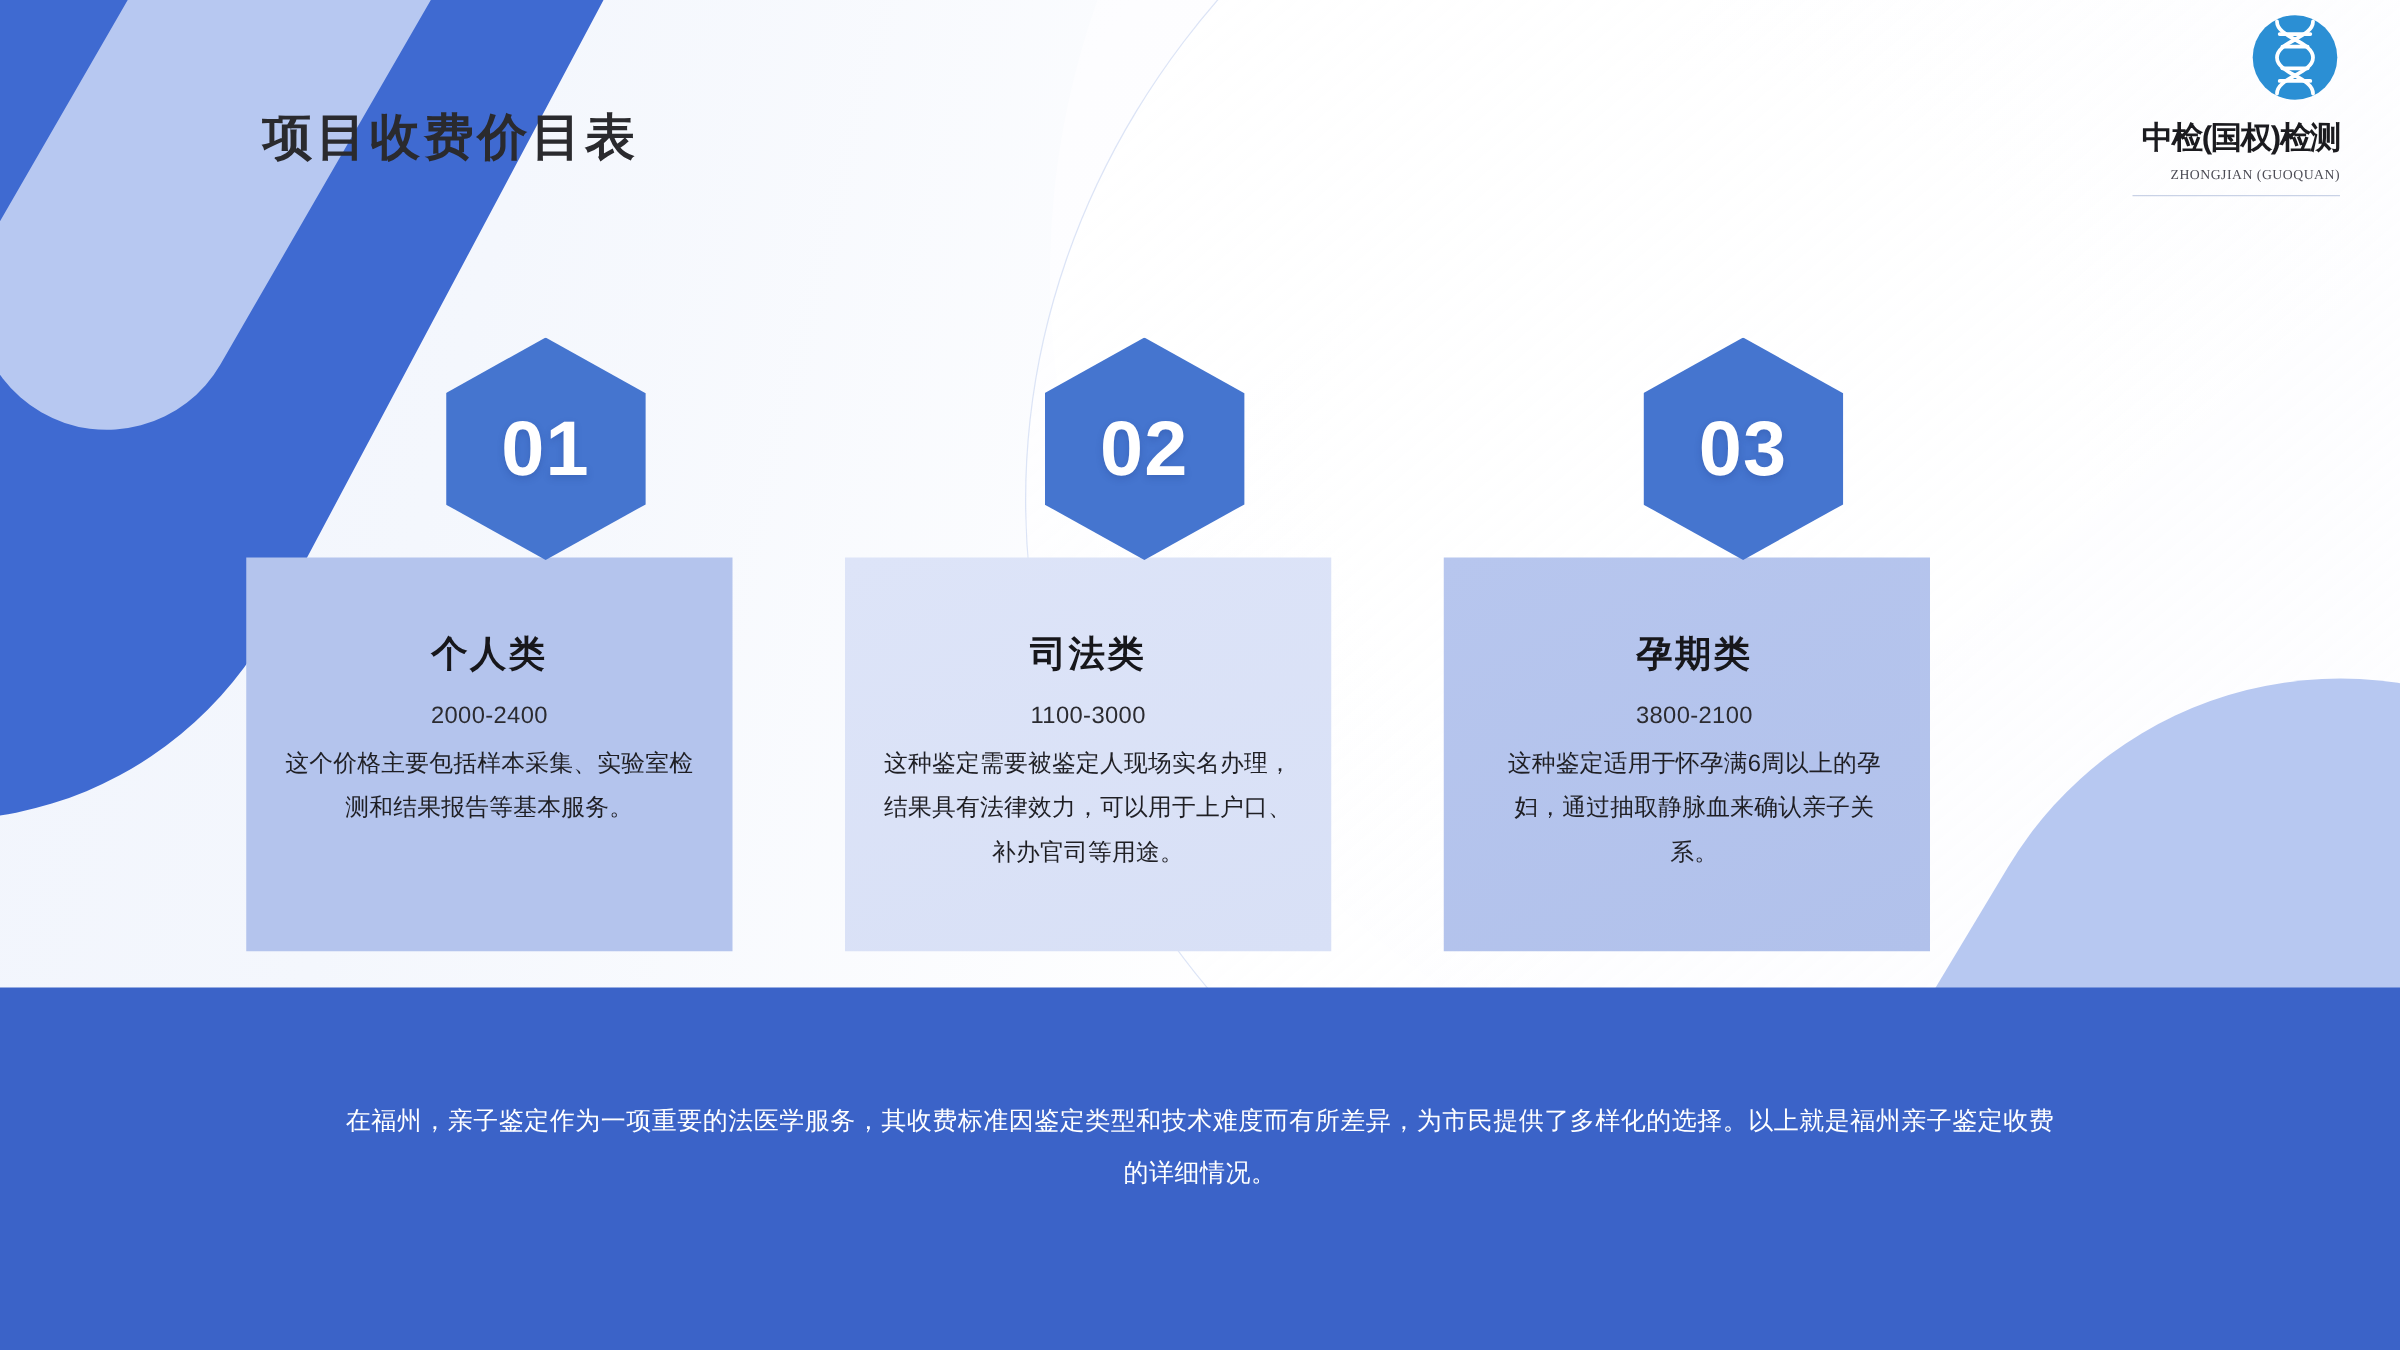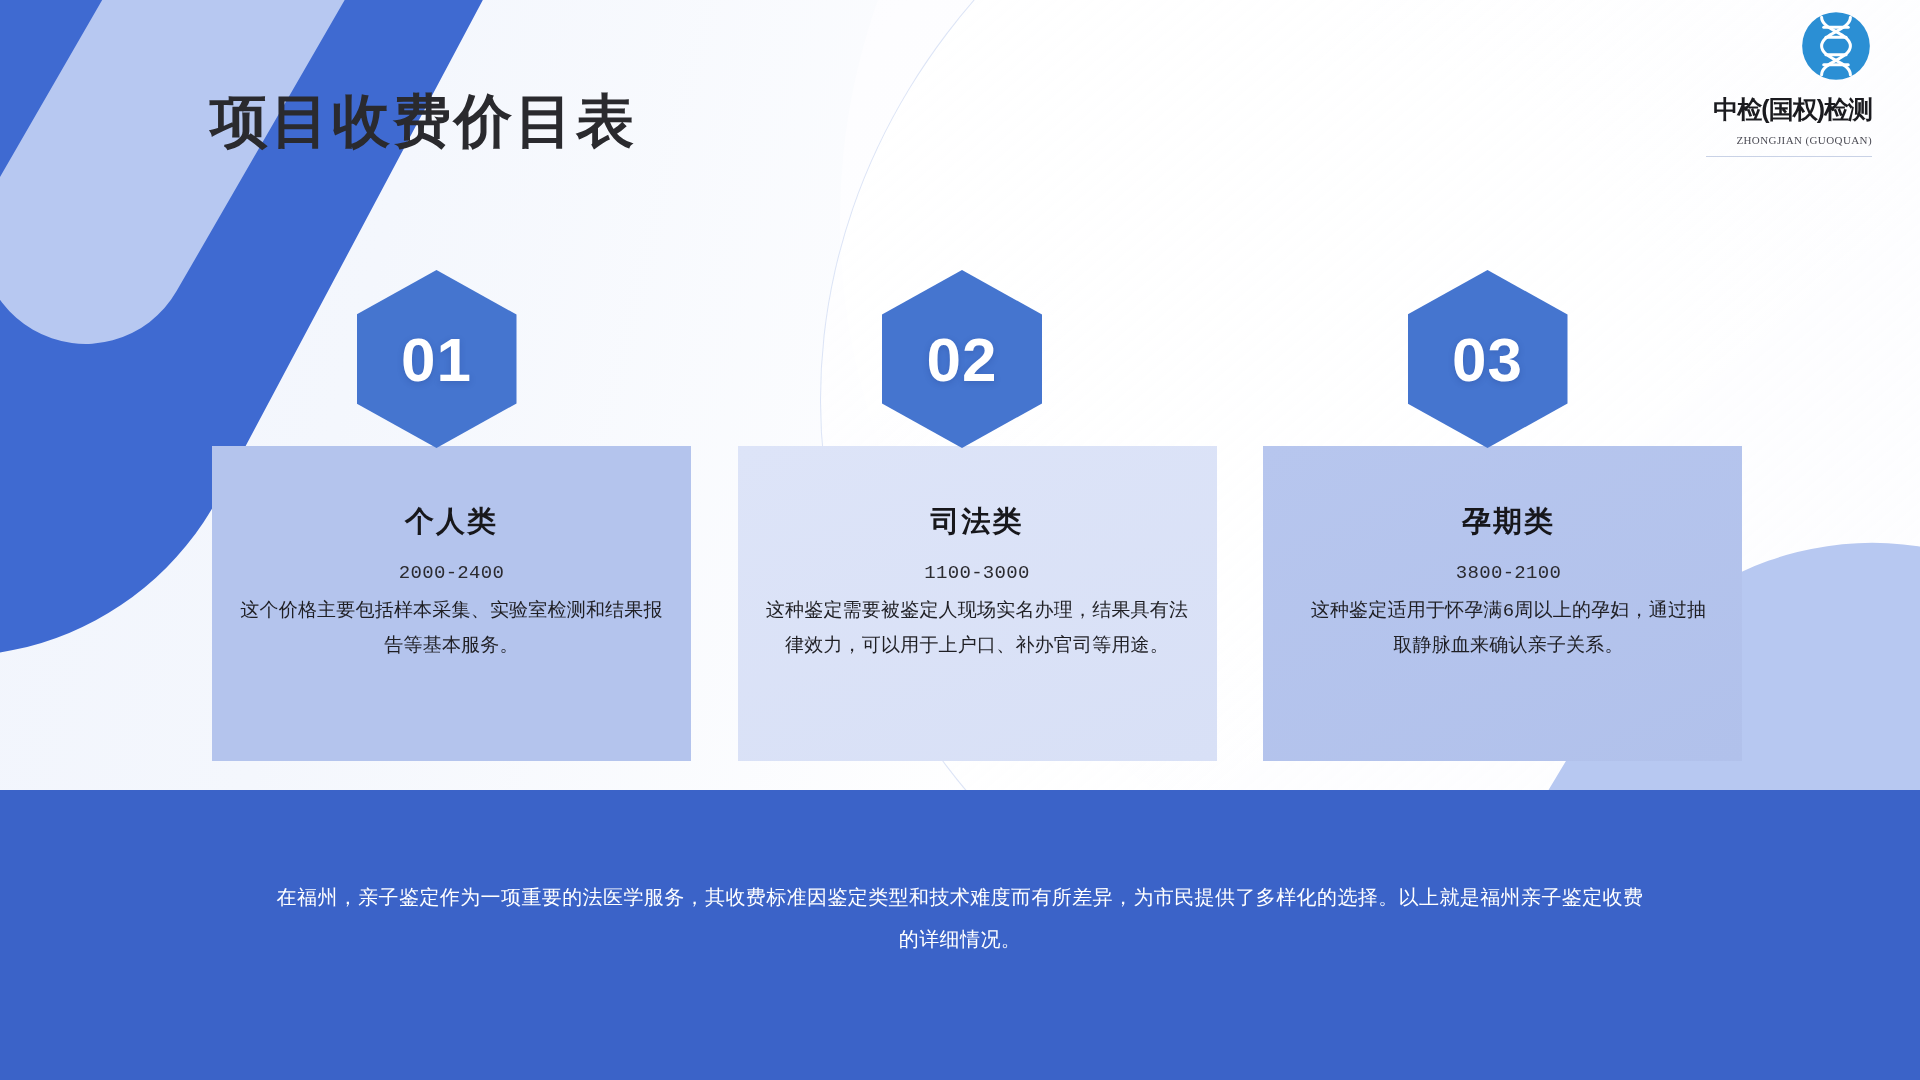--- a/index.html
+++ b/index.html
@@ -76,21 +76,21 @@
     width:150px; height:460px;
     background:#4a76d6;
     border-radius:100px;
     transform:rotate(31deg);
   }
 
   
   .page-title {
     position:absolute;
     left:210px; top:86px;
-    font-size:58px;
+    font-size:40px;
     font-weight:bold;
     color:#2a2a2e;
     letter-spacing:3px;
     line-height:1.2;
     white-space:nowrap;
   }
 
   .logo {
     position:absolute;
     right:48px; top:10px;
@@ -121,22 +121,20 @@
     width:166px; height:1px;
     background:#c9d2e6;
   }
 
   
   .columns {
     position:absolute;
     left:197px; top:270px;
     width:1530px; height:500px;
     display:flex;
-    justify-content:space-between;
-    gap:36px;
   }
   .column {
     position:relative;
     width:479px;
   }
 
   .hex-wrap {
     position:absolute;
     left:50%;
     top:0;
@@ -154,27 +152,26 @@
     position:relative;
     font-size:62px;
     font-weight:bold;
     color:#ffffff;
     letter-spacing:1px;
     text-shadow:0 2px 6px rgba(30,60,130,0.25);
   }
 
   .card {
     position:absolute;
-    left:15px; top:176px;
-    width:479px;
+    left:0; top:176px;
+    width:389px;
     min-height:315px;
     padding:60px 28px 20px;
     text-align:center;
     z-index:1;
-    font-family:Liberation Mono, monospace;
   }
   .card.tone-a { background:#b4c4ed; }
   .card.tone-b { background:linear-gradient(160deg,#dde4f8 0%,#d8e0f6 100%); }
   .card.tone-c { background:linear-gradient(155deg,#b7c6ee 0%,#b1c1eb 100%);padding-left:40px; }
 
   .card-title {
     font-size:29px;
     font-weight:bold;
     color:#17171b;
     letter-spacing:2px;

